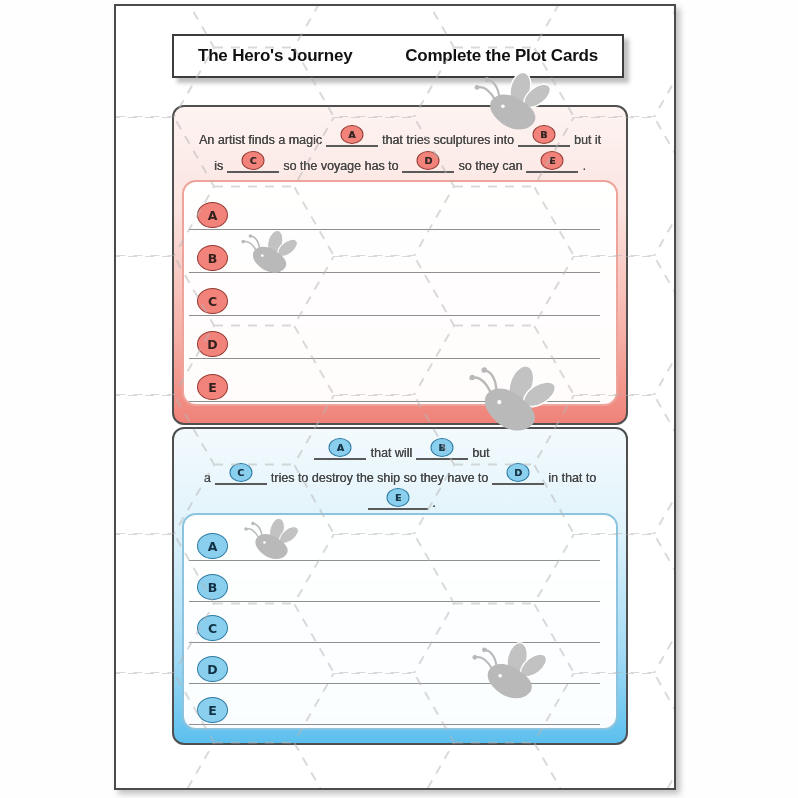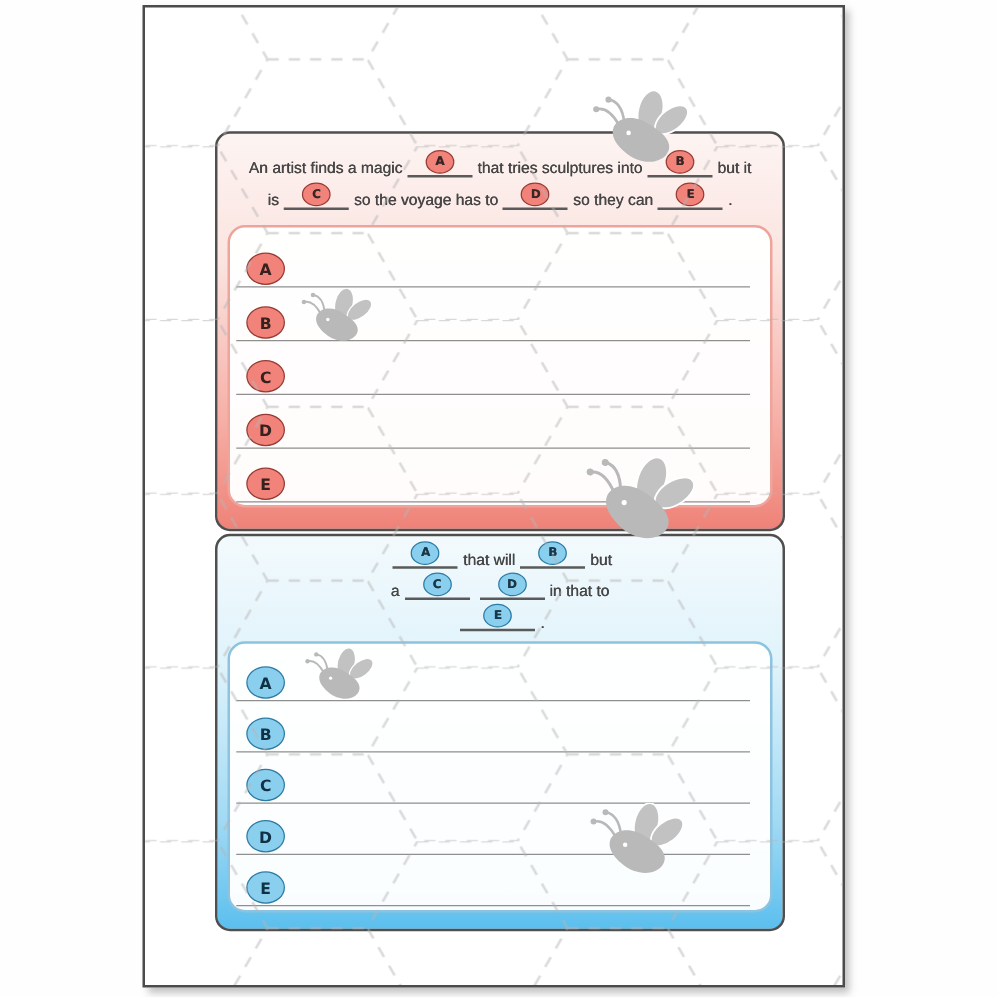--- a/index.html
+++ b/index.html
@@ -17,21 +17,21 @@
 
   .card{position:absolute;left:56px;width:456px;box-sizing:border-box;border:2px solid #4f4f4f;
         border-radius:12px;z-index:1;}
   .card.red{top:99px;height:320px;
         background:linear-gradient(180deg,#fdf4f2 0%,#fbe4e0 32%,#f6b0a7 72%,#ef8278 100%);}
   .card.blue{top:421px;height:318px;
         background:linear-gradient(180deg,#f3fafd 0%,#e0f3fb 32%,#a2daf4 72%,#5cbfee 100%);}
 
   .sentence{margin-top:14px;font-size:12.5px;color:#474747;text-shadow:.3px 0 0 #474747;}
   .card.blue .sentence{margin-top:6px;}
-  .sline{display:flex;justify-content:center;align-items:center;white-space:pre;height:26px;}
+  .sline{display:flex;justify-content:center;align-items:flex-end;white-space:pre;height:26px;}
   .card.blue .sline{height:25px;}
   .seg{display:inline-block;}
   .blank{display:inline-block;position:relative;width:52px;height:13px;margin:0 4px;
          border-bottom:2px solid #5a5a5a;}
   .blank.wide{width:60px;}
   .tag-sm{position:absolute;left:50%;bottom:1px;transform:translateX(-50%);
           width:21px;height:17px;border-radius:50%;display:flex;align-items:center;justify-content:center;
           font-size:9.5px;font-weight:bold;font-family:"DejaVu Sans",sans-serif;}
   .card.red .tag-sm{background:#f2837b;border:1.5px solid #953b33;color:#3a2522;}
   .card.blue .tag-sm{background:#8bcfef;border:1.5px solid #2c7ba3;color:#15384c;}
@@ -71,20 +71,24 @@
           <path d="M42,36 C40,22 34,13 25,11" stroke="#b9b9b9" stroke-width="3" fill="none" stroke-linecap="round"></path>
           <circle cx="24" cy="11" r="3.5" fill="#b9b9b9"></circle>
           <ellipse cx="72" cy="24" rx="14" ry="24" transform="rotate(14 72 24)" fill="#c2c2c2" stroke="#ffffff" stroke-width="2"></ellipse>
           <ellipse cx="96" cy="34" rx="12" ry="22" transform="rotate(52 96 34)" fill="#c2c2c2" stroke="#ffffff" stroke-width="2"></ellipse>
           <path d="M30,42 C38,28 58,30 72,40 C92,52 98,64 90,74 C80,86 58,84 44,72 C32,62 26,52 30,42 Z" fill="#b9b9b9"></path>
           <circle cx="47" cy="49" r="2.6" fill="#ffffff"></circle>
         </symbol>
       </defs>
     </svg>
 
+    <div class="header-box">
+      <span class="header-title">The Hero's Journey</span>
+      <span class="header-title">Complete the Plot Cards</span>
+    </div>
 
     <div class="card red">
       <div class="sentence">
         <div class="sline"><span class="seg">An artist finds a magic</span><span class="blank"><span class="tag-sm">A</span></span><span class="seg">that tries sculptures into</span><span class="blank"><span class="tag-sm">B</span></span><span class="seg">but it</span></div>
         <div class="sline"><span class="seg">is</span><span class="blank"><span class="tag-sm">C</span></span><span class="seg">so the voyage has to</span><span class="blank"><span class="tag-sm">D</span></span><span class="seg">so they can</span><span class="blank"><span class="tag-sm">E</span></span><span class="seg">.</span></div>
       </div>
       <div class="panel">
         <div class="row">
             <span class="tag-lg">A</span>
             <div class="write-line"></div>
@@ -104,21 +108,21 @@
         <div class="row">
             <span class="tag-lg">E</span>
             <div class="write-line"></div>
           </div>
       </div>
     </div>
 
     <div class="card blue">
       <div class="sentence">
         <div class="sline"><span class="blank"><span class="tag-sm">A</span></span><span class="seg">that will</span><span class="blank"><span class="tag-sm">B</span></span><span class="seg">but</span></div>
-        <div class="sline"><span class="seg">a</span><span class="blank"><span class="tag-sm">C</span></span><span class="blank"><span class="tag-sm">D</span></span><span class="seg">in that to</span></div>
+        <div class="sline"><span class="seg">a</span><span class="blank"><span class="tag-sm">C</span></span><span class="seg">tries to destroy the ship so they have to</span><span class="blank"><span class="tag-sm">D</span></span><span class="seg">in that to</span></div>
         <div class="sline"><span class="blank wide"><span class="tag-sm">E</span></span><span class="seg">.</span></div>
       </div>
       <div class="panel">
         <div class="row">
             <span class="tag-lg">A</span>
             <div class="write-line"></div>
           </div>
         <div class="row">
             <span class="tag-lg">B</span>
             <div class="write-line"></div>

